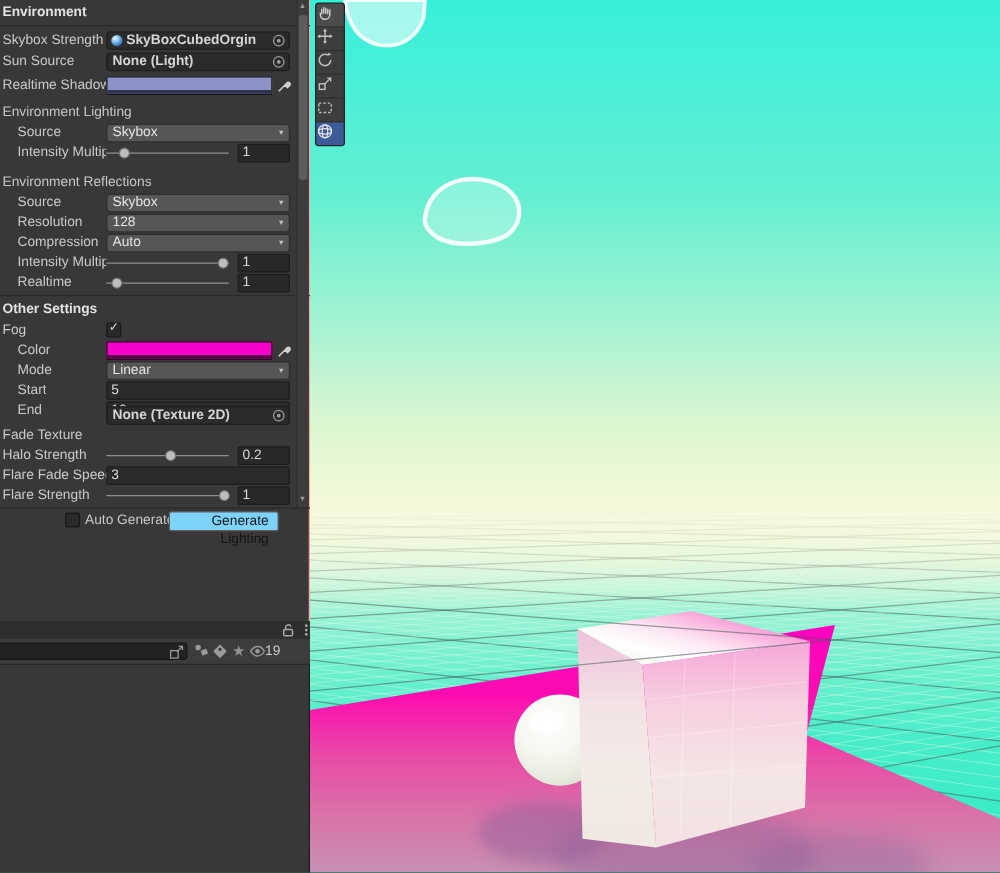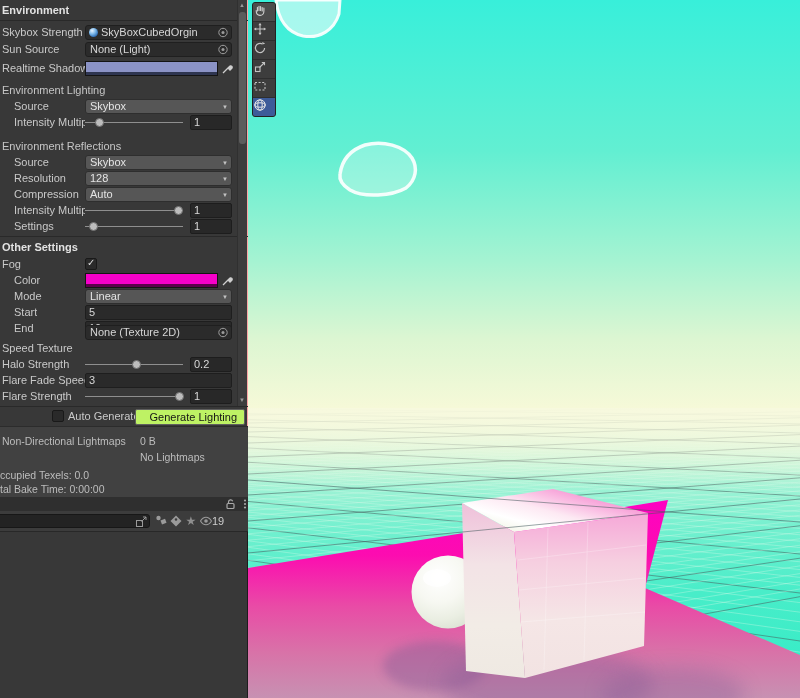--- a/index.html
+++ b/index.html
@@ -6,42 +6,42 @@
   #app{position:relative;width:800px;height:698px;overflow:hidden;
        font-family:"Liberation Sans","DejaVu Sans",sans-serif;font-size:11px;
        -webkit-font-smoothing:antialiased;}
   
   #lighting-panel{position:absolute;left:0;top:0;width:248px;height:497px;background:#383838;border-right:1px solid #fca5a5;box-sizing:border-box;}
   .hdr{position:absolute;left:2px;color:#e2e2e2;font-weight:bold;line-height:15px;white-space:nowrap;}
   .shdr{position:absolute;left:2px;color:#c6c6c6;line-height:15px;white-space:nowrap;}
   .lbl{position:absolute;color:#c9c9c9;line-height:15px;white-space:nowrap;overflow:hidden;max-width:84px;}
   .divider{position:absolute;left:0;width:248px;height:1px;background:#292929;}
   .objfield{position:absolute;left:85px;width:147px;height:15px;background:#2b2b2b;border:1px solid #1f1f1f;border-radius:3px;box-sizing:border-box;color:#d6d6d6;line-height:13px;white-space:nowrap;}
-  .objfield .txt{position:absolute;left:4px;top:0;right:16px;overflow:hidden;}
+  .objfield .txt{position:absolute;left:4px;top:0;right:16px;overflow:hidden;font-weight:bold;}
   .objfield .txt.with-icon{left:15px;}
   .picker{position:absolute;right:1px;top:0;width:14px;height:13px;text-align:center;}
   .mat-icon{position:absolute;left:3px;top:2px;width:9px;height:9px;border-radius:50%;
             background:radial-gradient(circle at 35% 30%, #e8f4ff 0%, #7ab6e8 40%, #2e6db5 75%, #1c4e8c 100%);}
   .dropdown{position:absolute;left:85px;width:147px;height:15px;background:#565656;border:1px solid #2e2e2e;border-radius:3px;box-sizing:border-box;color:#e4e4e4;line-height:13px;}
   .dropdown .txt{position:absolute;left:4px;top:0;right:14px;overflow:hidden;}
   .dropdown:after{content:"▼";position:absolute;right:3px;top:1px;font-size:6px;color:#c2c2c2;}
   .txtfield{position:absolute;left:85px;width:147px;height:15px;background:#2a2a2a;border:1px solid #1e1e1e;border-radius:2px;box-sizing:border-box;color:#d6d6d6;line-height:13px;padding-left:3px;}
   .slider{position:absolute;left:85px;width:98px;height:15px;}
   .slider .track{position:absolute;left:0;right:0;top:7px;height:1px;background:#8f8f8f;}
   .slider .handle{position:absolute;top:3px;width:9px;height:9px;border-radius:50%;background:#bdbdbd;border:1px solid #6e6e6e;box-sizing:border-box;}
   .valuebox{position:absolute;left:190px;width:42px;height:15px;background:#282828;border:1px solid #1d1d1d;border-radius:2px;box-sizing:border-box;color:#d8d8d8;line-height:13px;padding-left:3px;}
   .swatch{position:absolute;left:85px;width:133px;height:15px;border:1px solid #141414;box-sizing:border-box;}
   .swatch .alpha{position:absolute;left:0;right:0;bottom:0;height:3px;background:#2e3550;}
   .dropper{position:absolute;left:221px;width:12px;height:15px;}
   .checkbox{position:absolute;width:12px;height:12px;background:#2a2a2a;border:1px solid #191919;border-radius:2px;box-sizing:border-box;color:#dcdcdc;}
   .checkbox.checked:after{content:"✓";position:absolute;left:1px;top:-2px;font-size:10px;}
   .vscroll{position:absolute;right:0;top:0;width:10px;height:406px;background:#3c3c3c;border-left:1px solid #303030;box-sizing:border-box;}
   .vscroll .thumb{position:absolute;left:1px;width:7px;border-radius:3px;background:#5c5c5c;}
   .scroll-arrow{position:absolute;right:1px;width:8px;height:8px;color:#9a9a9a;font-size:6px;line-height:8px;text-align:center;}
-  #gen-btn{position:absolute;left:135px;top:409px;width:110px;height:16px;background:#bef264;border:1px solid #5f5f5f;border-radius:2px;box-sizing:border-box;color:#151515;line-height:14px;text-align:right;padding-right:7px;}
+  #gen-btn{position:absolute;left:135px;top:409px;width:88px;height:16px;background:#7dd3fc;border:1px solid #5f5f5f;border-radius:2px;box-sizing:border-box;color:#151515;line-height:14px;text-align:right;padding-right:7px;}
   #stats{position:absolute;left:0;top:426px;width:248px;height:71px;background:#414141;border-top:1px solid #2c2c2c;box-sizing:border-box;color:#bdbdbd;font-size:10.5px;}
   #stats div{position:absolute;white-space:nowrap;}
   
   #project-area{position:absolute;left:0;top:497px;width:248px;height:201px;background:#383838;border-right:1px solid #1d1d1d;box-sizing:border-box;}
   #project-tabbar{position:absolute;left:0;top:0;width:248px;height:14px;background:#2f2f2f;border-bottom:1px solid #252525;}
   #project-toolbar{position:absolute;left:0;top:14px;width:248px;height:20px;background:#3c3c3c;border-bottom:1px solid #282828;}
   #proj-search{position:absolute;left:-6px;top:3px;width:156px;height:14px;background:#232323;border:1px solid #171717;border-radius:3px;box-sizing:border-box;}
   .ticon{position:absolute;top:3px;width:14px;height:14px;}
   .hidden-count{position:absolute;left:212px;top:3px;color:#cccccc;font-size:11px;line-height:14px;}
   
@@ -121,21 +121,21 @@
     <div class="lbl" style="left:14px;top:187px">Compression</div>
     <div class="dropdown" style="top:187px">
         <span class="txt">Auto</span>
       </div>
     <div class="lbl" style="left:14px;top:203px;max-width:71px">Intensity Multipl</div>
     <div class="slider" style="top:203px">
       <span class="track"></span>
         <span class="handle" style="left:89px"></span>
     </div>
     <div class="valuebox" style="top:203px">1</div>
-    <div class="lbl" style="left:14px;top:219px">Settings</div>
+    <div class="lbl" style="left:14px;top:219px">Realtime</div>
     <div class="slider" style="top:219px">
       <span class="track"></span>
         <span class="handle" style="left:4px"></span>
     </div>
     <div class="valuebox" style="top:219px">1</div>
 
     <div class="divider" style="top:236px"></div>
     <div class="hdr" style="top:240px">Other Settings</div>
 
     <div class="lbl" style="left:2px;top:257px">Fog</div>
@@ -155,21 +155,21 @@
     <div class="dropdown" style="top:289px">
         <span class="txt">Linear</span>
       </div>
 
     <div class="lbl" style="left:14px;top:305px">Start</div>
     <div class="txtfield" style="top:305px">5</div>
 
     <div class="lbl" style="left:14px;top:321px">End</div>
     <div class="txtfield" style="top:321px">10</div>
 
-    <div class="lbl" style="left:2px;top:341px">Speed Texture</div>
+    <div class="lbl" style="left:2px;top:341px">Fade Texture</div>
     <div class="objfield" style="top:325px">
       <span class="txt">None (Texture 2D)</span>
       <span class="picker">
         <svg width="12" height="13" viewBox="0 0 12 13">
             <circle cx="6" cy="6.5" r="4.2" fill="none" stroke="#9c9c9c" stroke-width="1"></circle>
             <circle cx="6" cy="6.5" r="1.5" fill="#9c9c9c"></circle>
           </svg>
       </span>
     </div>
 
@@ -194,27 +194,20 @@
       <div class="scroll-arrow" style="top:1px">▲</div>
       <div class="thumb" style="top:12px;height:132px"></div>
       <div class="scroll-arrow" style="top:396px">▼</div>
     </div>
 
     <div class="divider" style="top:406px"></div>
     <div class="checkbox" style="left:52px;top:410px"></div>
     <div class="lbl" style="left:68px;top:409px;max-width:70px">Auto Generate</div>
     <div id="gen-btn">Generate Lighting</div>
 
-    <div id="stats">
-      <div style="left:2px;top:8px">Non-Directional Lightmaps</div>
-      <div style="left:140px;top:8px">0 B</div>
-      <div style="left:140px;top:24px">No Lightmaps</div>
-      <div style="left:0;top:42px">ccupied Texels: 0.0</div>
-      <div style="left:0;top:56px">tal Bake Time: 0:00:00</div>
-    </div>
   </div>
 
   <div id="project-area">
     <div id="project-tabbar">
       <div class="ticon" style="left:224px;top:1px">
         <svg width="12" height="12" viewBox="0 0 12 12">
             <rect x="3" y="5.5" width="7" height="5" rx="1" fill="none" stroke="#a8a8a8" stroke-width="1.2"></rect>
             <path d="M4.5,5.5 V4 a2.2,2.2 0 0 1 4.2,-0.8" fill="none" stroke="#a8a8a8" stroke-width="1.2"></path>
           </svg>
       </div>

